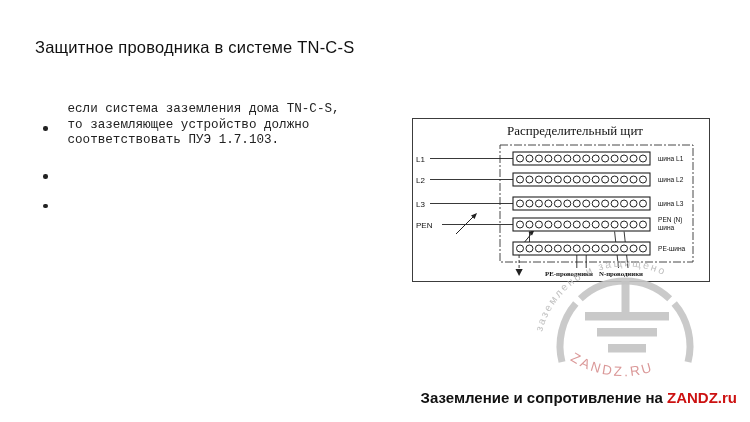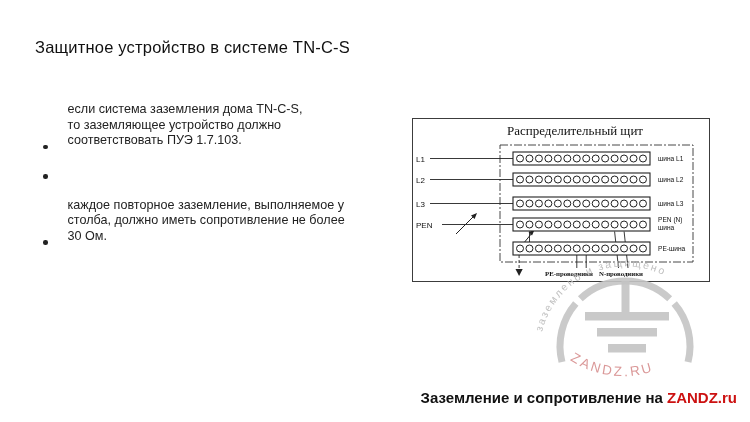--- a/index.html
+++ b/index.html
@@ -22,22 +22,23 @@
   }
   .bullets{
     position:absolute;
     left:40px;top:102px;
     width:372px;
     margin:0;padding:0;
     list-style:none;
   }
   .bullets li{
     display:flex;
-    align-items:flex-end;
+    align-items:center;
     margin:0 0 19px 0;
+    font-family:Liberation Mono, monospace;
   }
   .dot{
     flex:0 0 auto;
     width:4.5px;height:4.5px;
     border-radius:50%;
     background:#222;
     margin:6px 20px 0 3px;
   }
   .btext{
     font-size:12.6px;
@@ -69,37 +70,34 @@
   }
   .footer .brand{color:#cc1111;}
   .svg-sans{font-family:"Liberation Sans", sans-serif;}
   .svg-serif{font-family:"Liberation Serif", serif;}
 </style>
 </head>
 <body>
 
 <div class="slide">
 
-  <h1 class="slide-title">Защитное устройство в системе TN-C-S</h1>
+  <h1 class="slide-title">Защитное проводника в системе TN-C-S</h1>
 
   <ul class="bullets">
     <li>
       <span class="dot"></span>
       <span class="btext">если система заземления дома TN-C-S,
 то заземляющее устройство должно
 соответствовать ПУЭ 1.7.103.</span>
     </li>
     <li>
       <span class="dot"></span>
     </li>
     <li>
       <span class="dot"></span>
-      <span class="btext">каждое повторное заземление, выполняемое у
-столба, должно иметь сопротивление не более
-30 Ом.</span>
     </li>
   </ul>
 
   <div class="diagram">
     <svg width="298" height="164" viewBox="0 0 298 164">
 
       <rect x="0.5" y="0.5" width="297" height="163" fill="#ffffff" stroke="#3c3c3c" stroke-width="1"></rect>
 
       <text class="svg-serif" x="163" y="17" font-size="13" text-anchor="middle" fill="#111">Распределительный щит</text>
 

